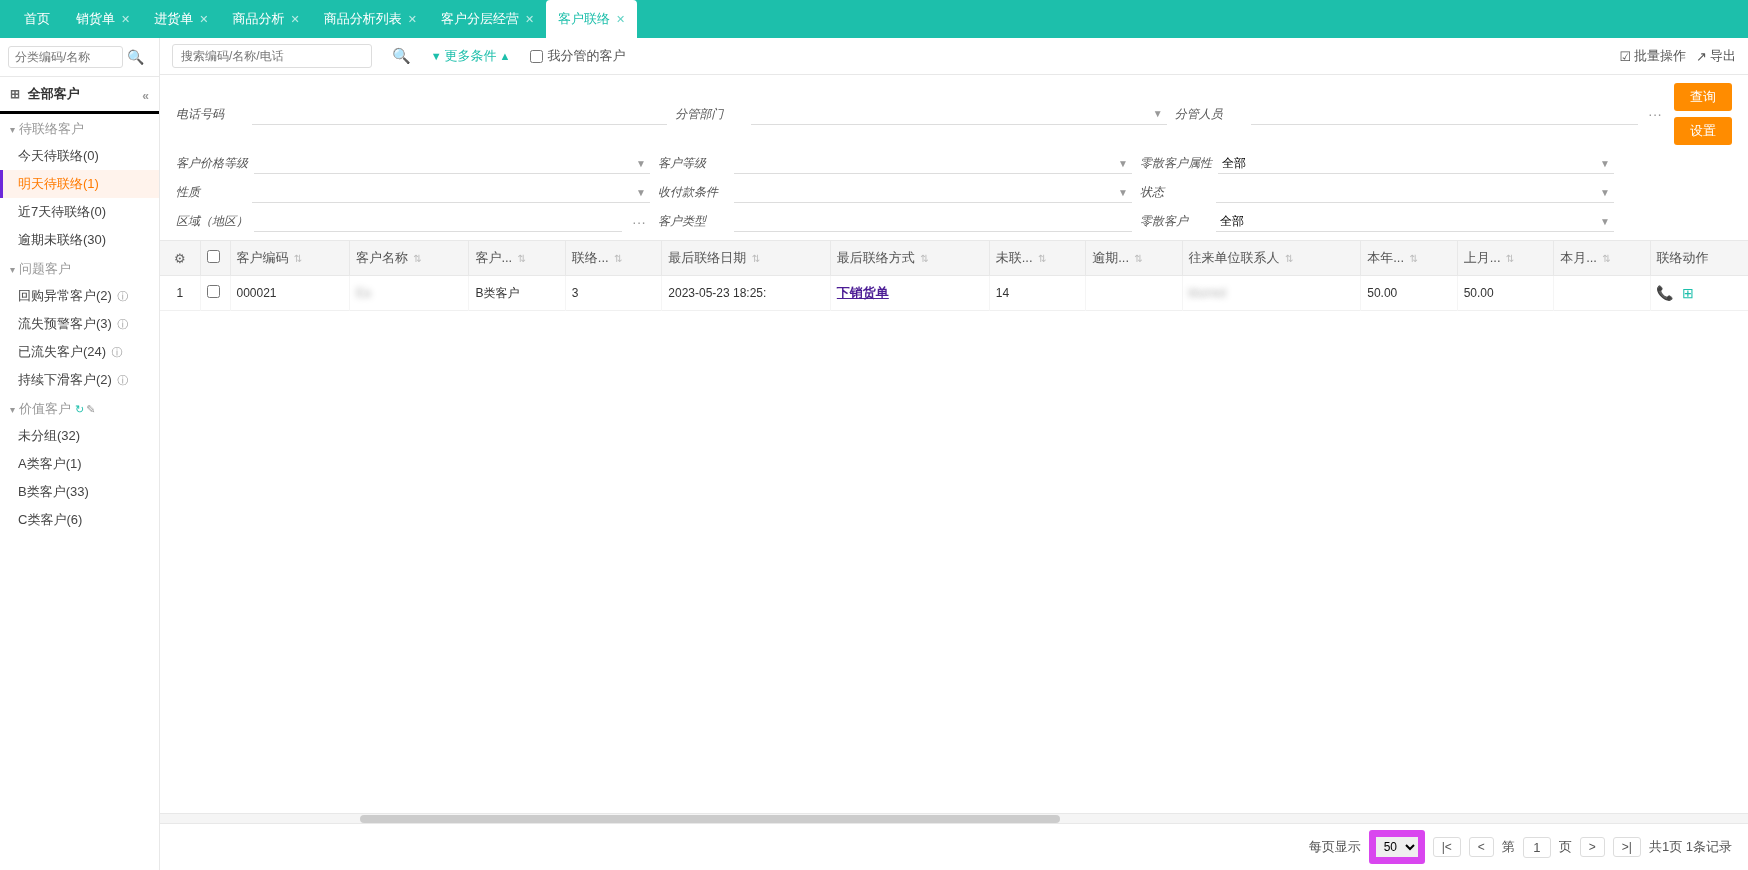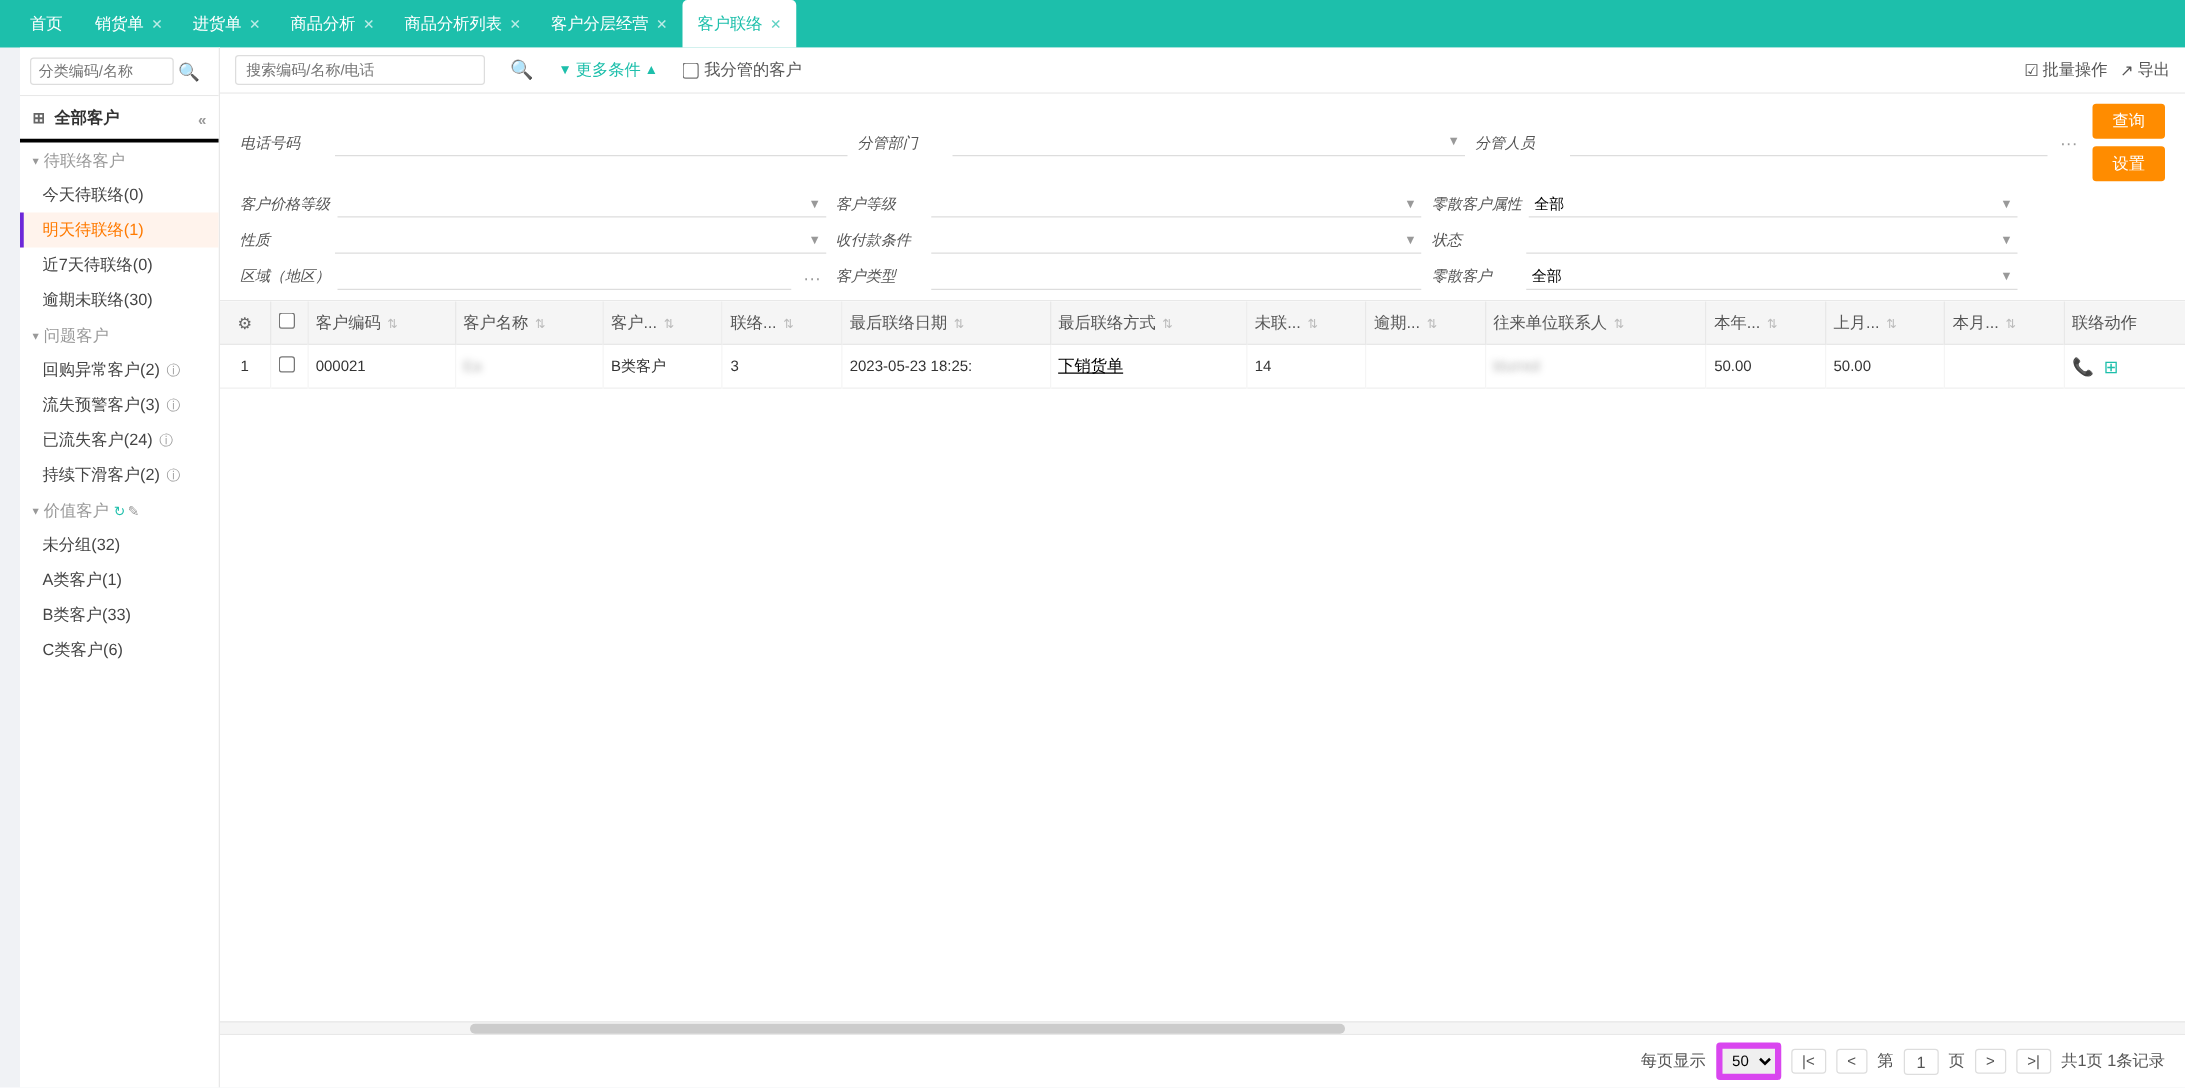--- a/index.html
+++ b/index.html
@@ -36,21 +36,20 @@
     }
     .top-nav .home {
       padding: 0 14px;
       font-size: 13px;
     }
 
     
     .main-layout {
       display: flex;
       height: calc(870px - 38px);
-      padding-left: 16px;
     }
 
     
     .sidebar {
       width: 160px;
       background: #fff;
       border-right: 1px solid #e8e8e8;
       overflow-y: auto;
       flex-shrink: 0;
     }
@@ -302,37 +301,37 @@
       border-bottom: 1px solid #f0f0f0;
     }
     tbody td {
       padding: 8px 6px;
       font-size: 12px;
       color: #333;
       white-space: nowrap;
       border-right: 1px solid #f5f5f5;
     }
     tbody td:last-child { border-right: none; }
-    .td-link { color: #000000; cursor: pointer; text-decoration: underline; }
+    .td-link { color: #4c1d95; cursor: pointer; text-decoration: underline; font-weight: bold; }
     .blurred { color: transparent; text-shadow: 0 0 6px #aaa; user-select: none; font-size: 12px; }
 
     
     .pagination-bar {
       background: #fff;
       border-top: 1px solid #e8e8e8;
       padding: 6px 16px;
       display: flex;
       align-items: center;
       justify-content: flex-end;
       gap: 8px;
       font-size: 12px;
       color: #555;
     }
     .pagination-bar select {
-      border: 5px solid #d946ef;
+      border: 7px solid #d946ef;
       border-radius: 3px;
       padding: 2px 4px;
       font-size: 12px;
       outline: none;
     }
     .pagination-btn {
       border: 1px solid #ddd;
       background: #fff;
       padding: 2px 8px;
       border-radius: 3px;

